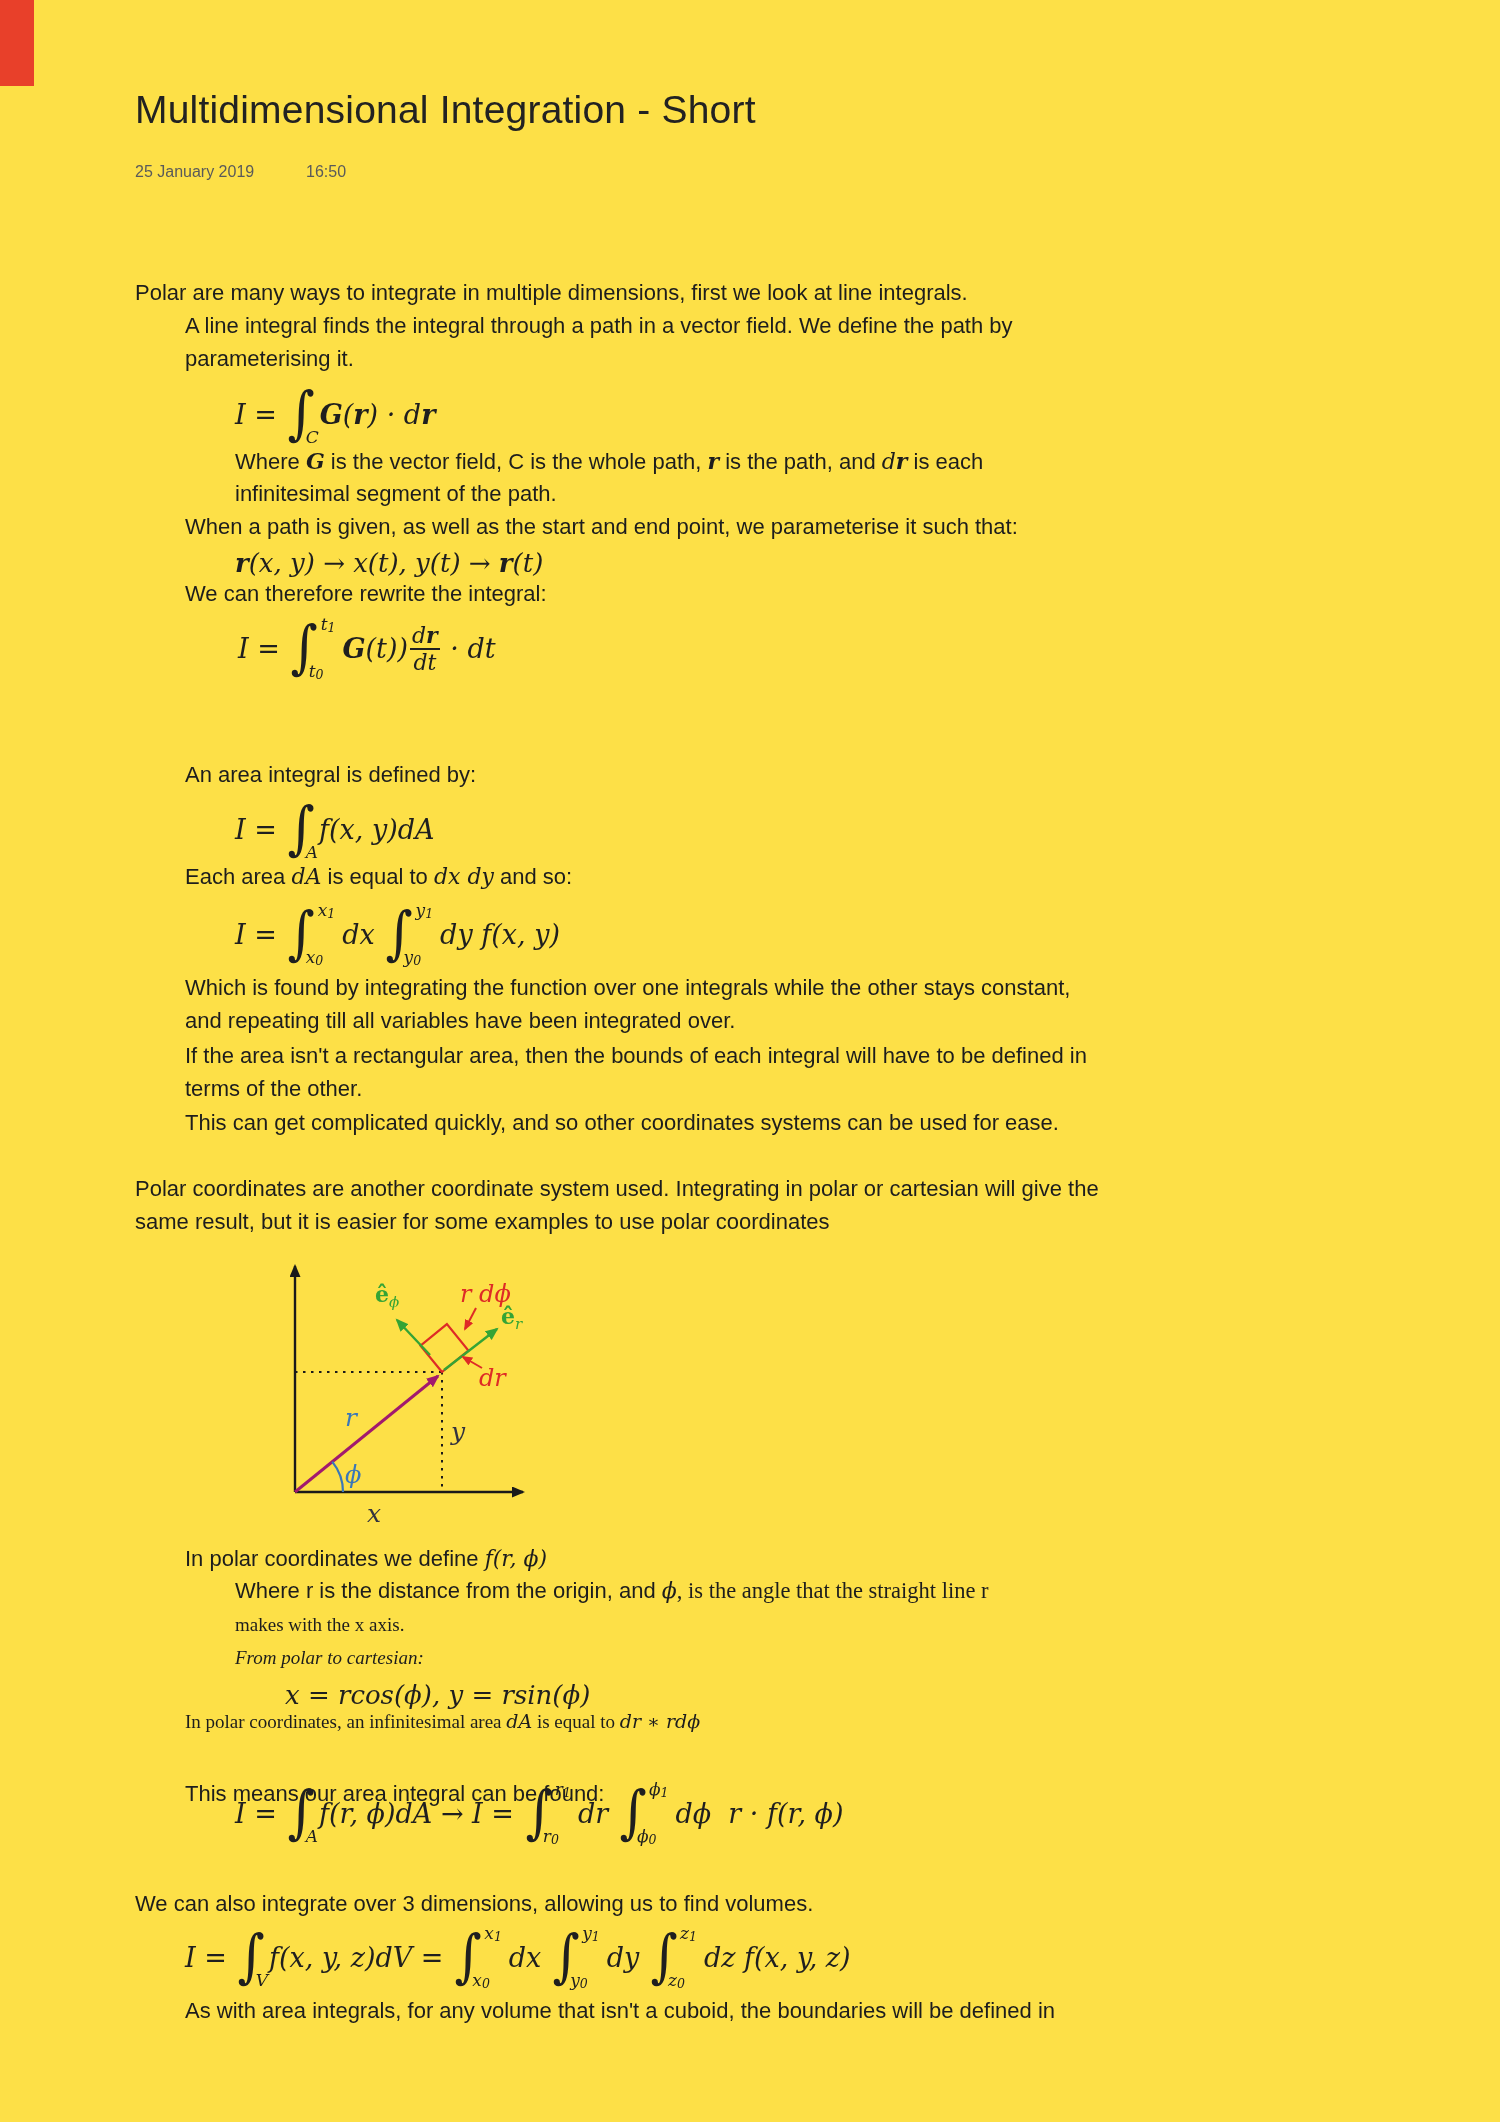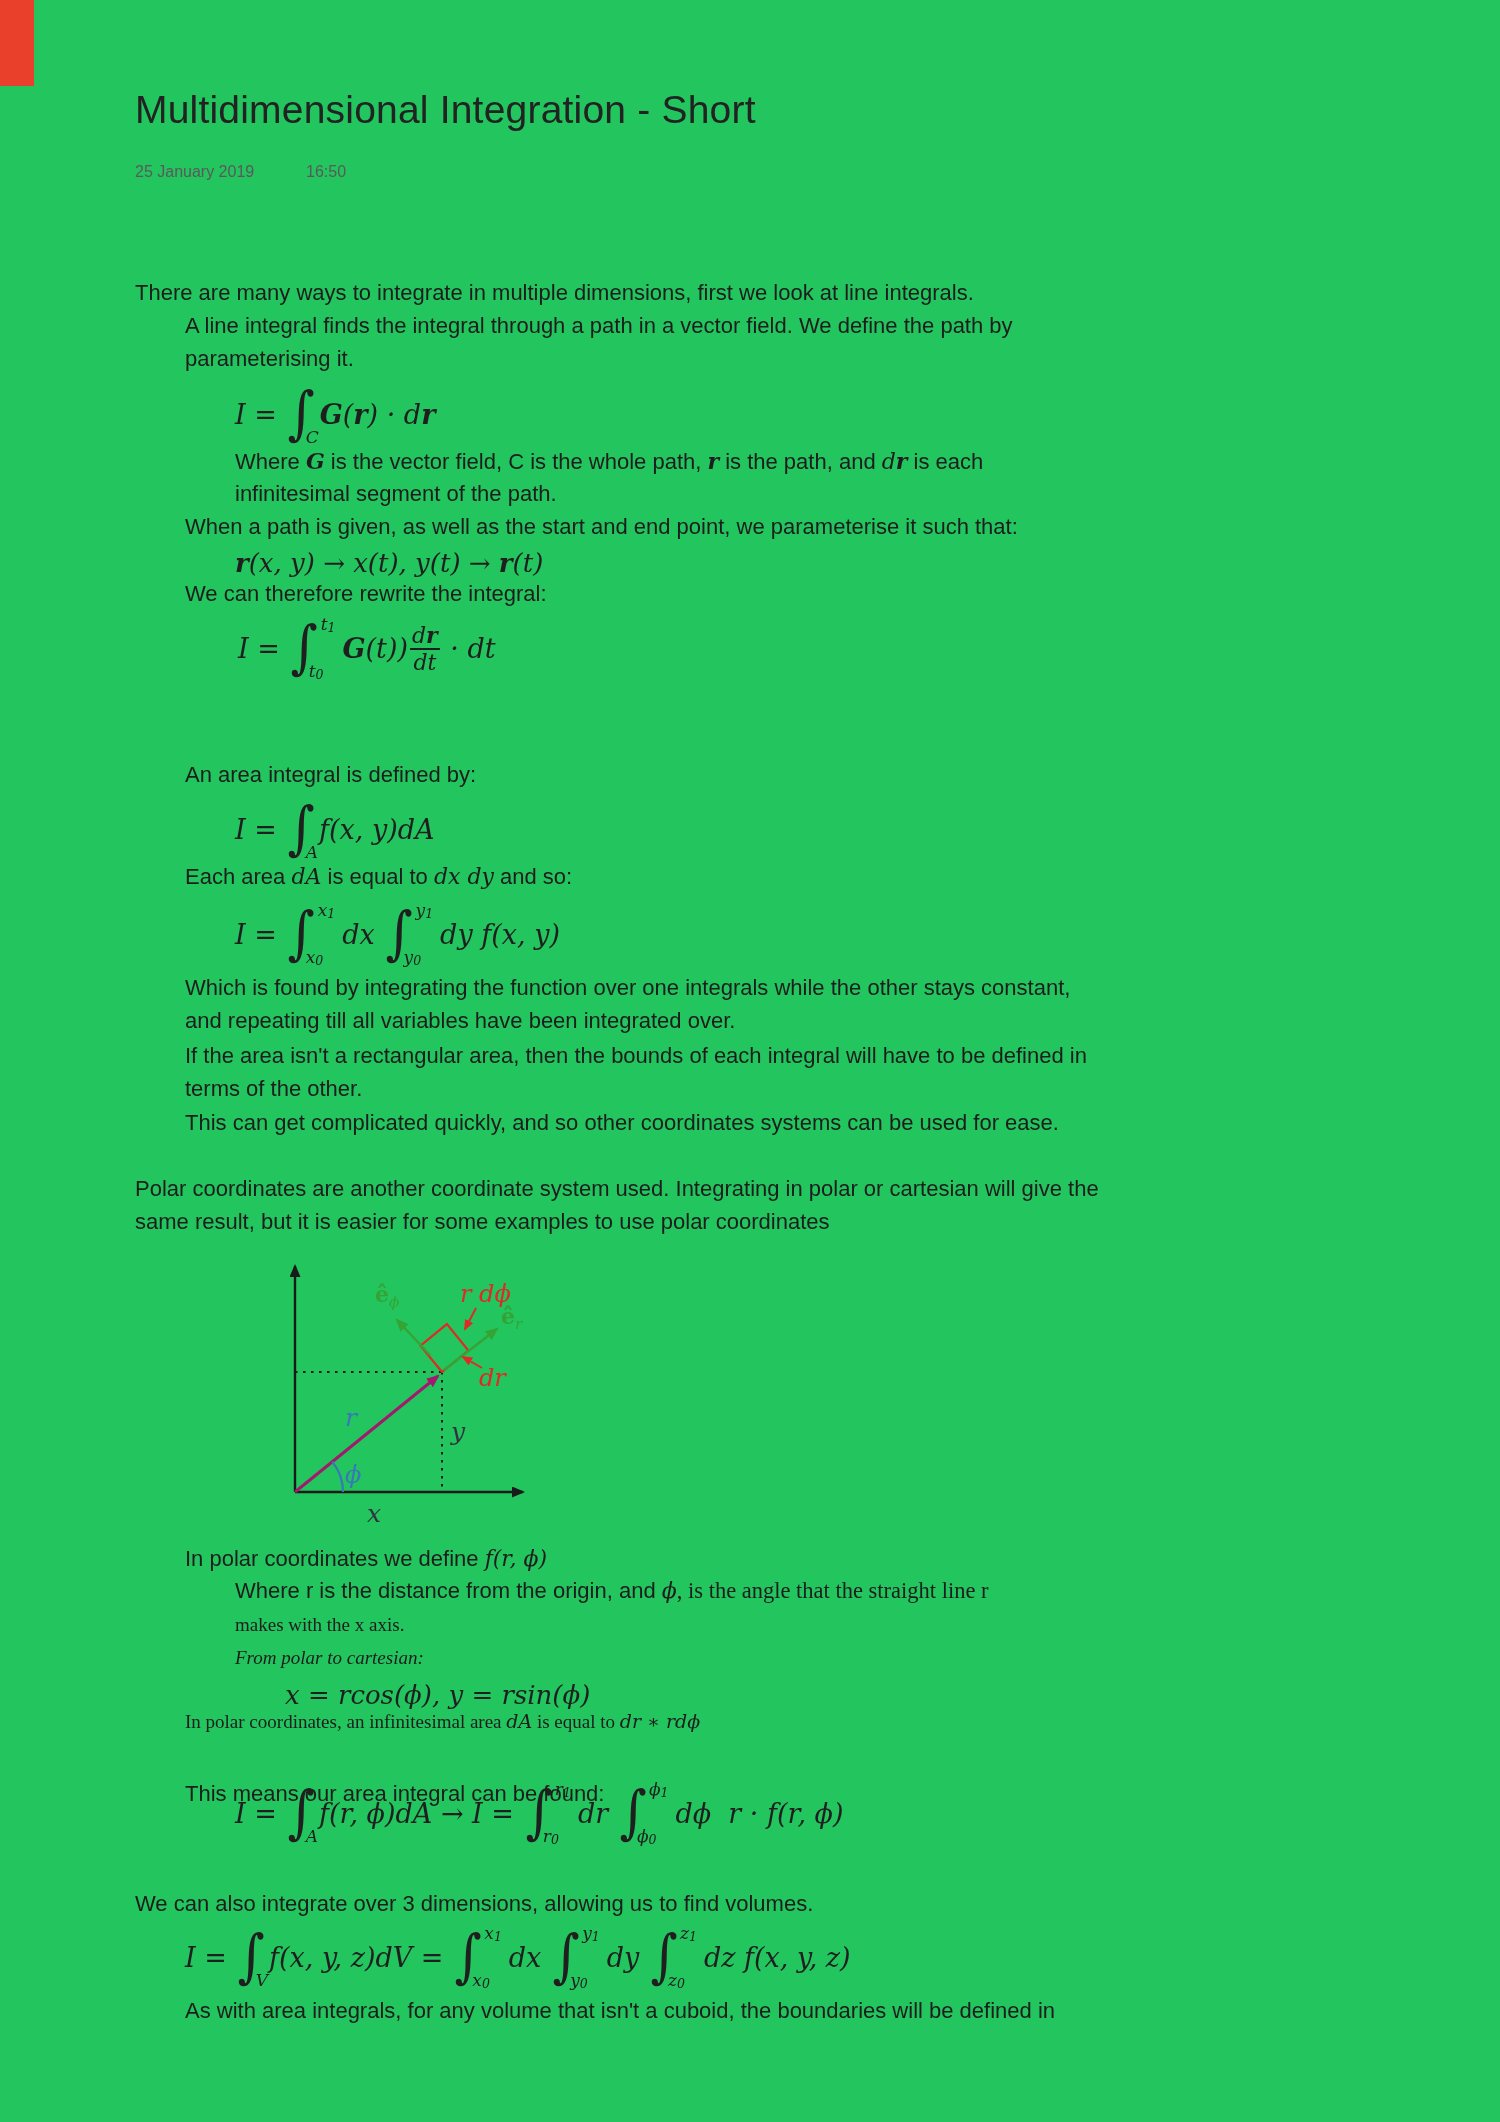--- a/index.html
+++ b/index.html
@@ -1,17 +1,17 @@
 <!DOCTYPE html>
 <html><head>
 <meta charset="utf-8">
 <title>Multidimensional Integration - Short</title>
 <style>
   html,body{margin:0;padding:0;background:#ffffff;}
-  .page{position:relative;width:1500px;height:2122px;background:#22c55e;overflow:hidden;
+  .page{position:relative;width:1500px;height:2122px;background:#fde047;overflow:hidden;
         font-family:"Liberation Sans",sans-serif;color:#1d1d1d;}
   .corner{position:absolute;left:0;top:0;width:34px;height:86px;background:#e8402a;}
   .title{position:absolute;left:135px;top:88px;font-size:39px;font-weight:300;color:#222;
          letter-spacing:0.2px;}
   .meta{position:absolute;top:163px;font-size:16px;color:#5a5a5a;}
   .ln{position:absolute;font-size:22px;white-space:pre;color:#1d1d1d;}
   .lns{position:absolute;font-size:19px;white-space:pre;color:#1d1d1d;
        font-family:"Liberation Serif",serif;}
   .mi{font-family:"DejaVu Serif","Liberation Serif",serif;font-style:italic;}
   .mb{font-family:"DejaVu Serif","Liberation Serif",serif;font-style:italic;font-weight:700;}
@@ -37,21 +37,21 @@
 </head>
 <body>
 
 <div class="page">
   <div class="corner"></div>
 
   <div class="title">Multidimensional Integration - Short</div>
   <div class="meta" style="left:135px;">25 January 2019</div>
   <div class="meta" style="left:306px;">16:50</div>
 
-  <div class="ln" style="left:135px;top:280px;">There are many ways to integrate in multiple dimensions, first we look at line integrals.</div>
+  <div class="ln" style="left:135px;top:280px;">Polar are many ways to integrate in multiple dimensions, first we look at line integrals.</div>
   <div class="ln" style="left:185px;top:313px;">A line integral finds the integral through a path in a vector field. We define the path by</div>
   <div class="ln" style="left:185px;top:346px;">parameterising it.</div>
 
   <div class="eq" style="left:235px;top:375px;">
     <span>I = </span>
     <span class="ig">
       <span class="isym">∫</span>
       <span class="lims"><span class="lim t"> </span>
         <span class="lim b"><span>C</span></span>
       </span>

